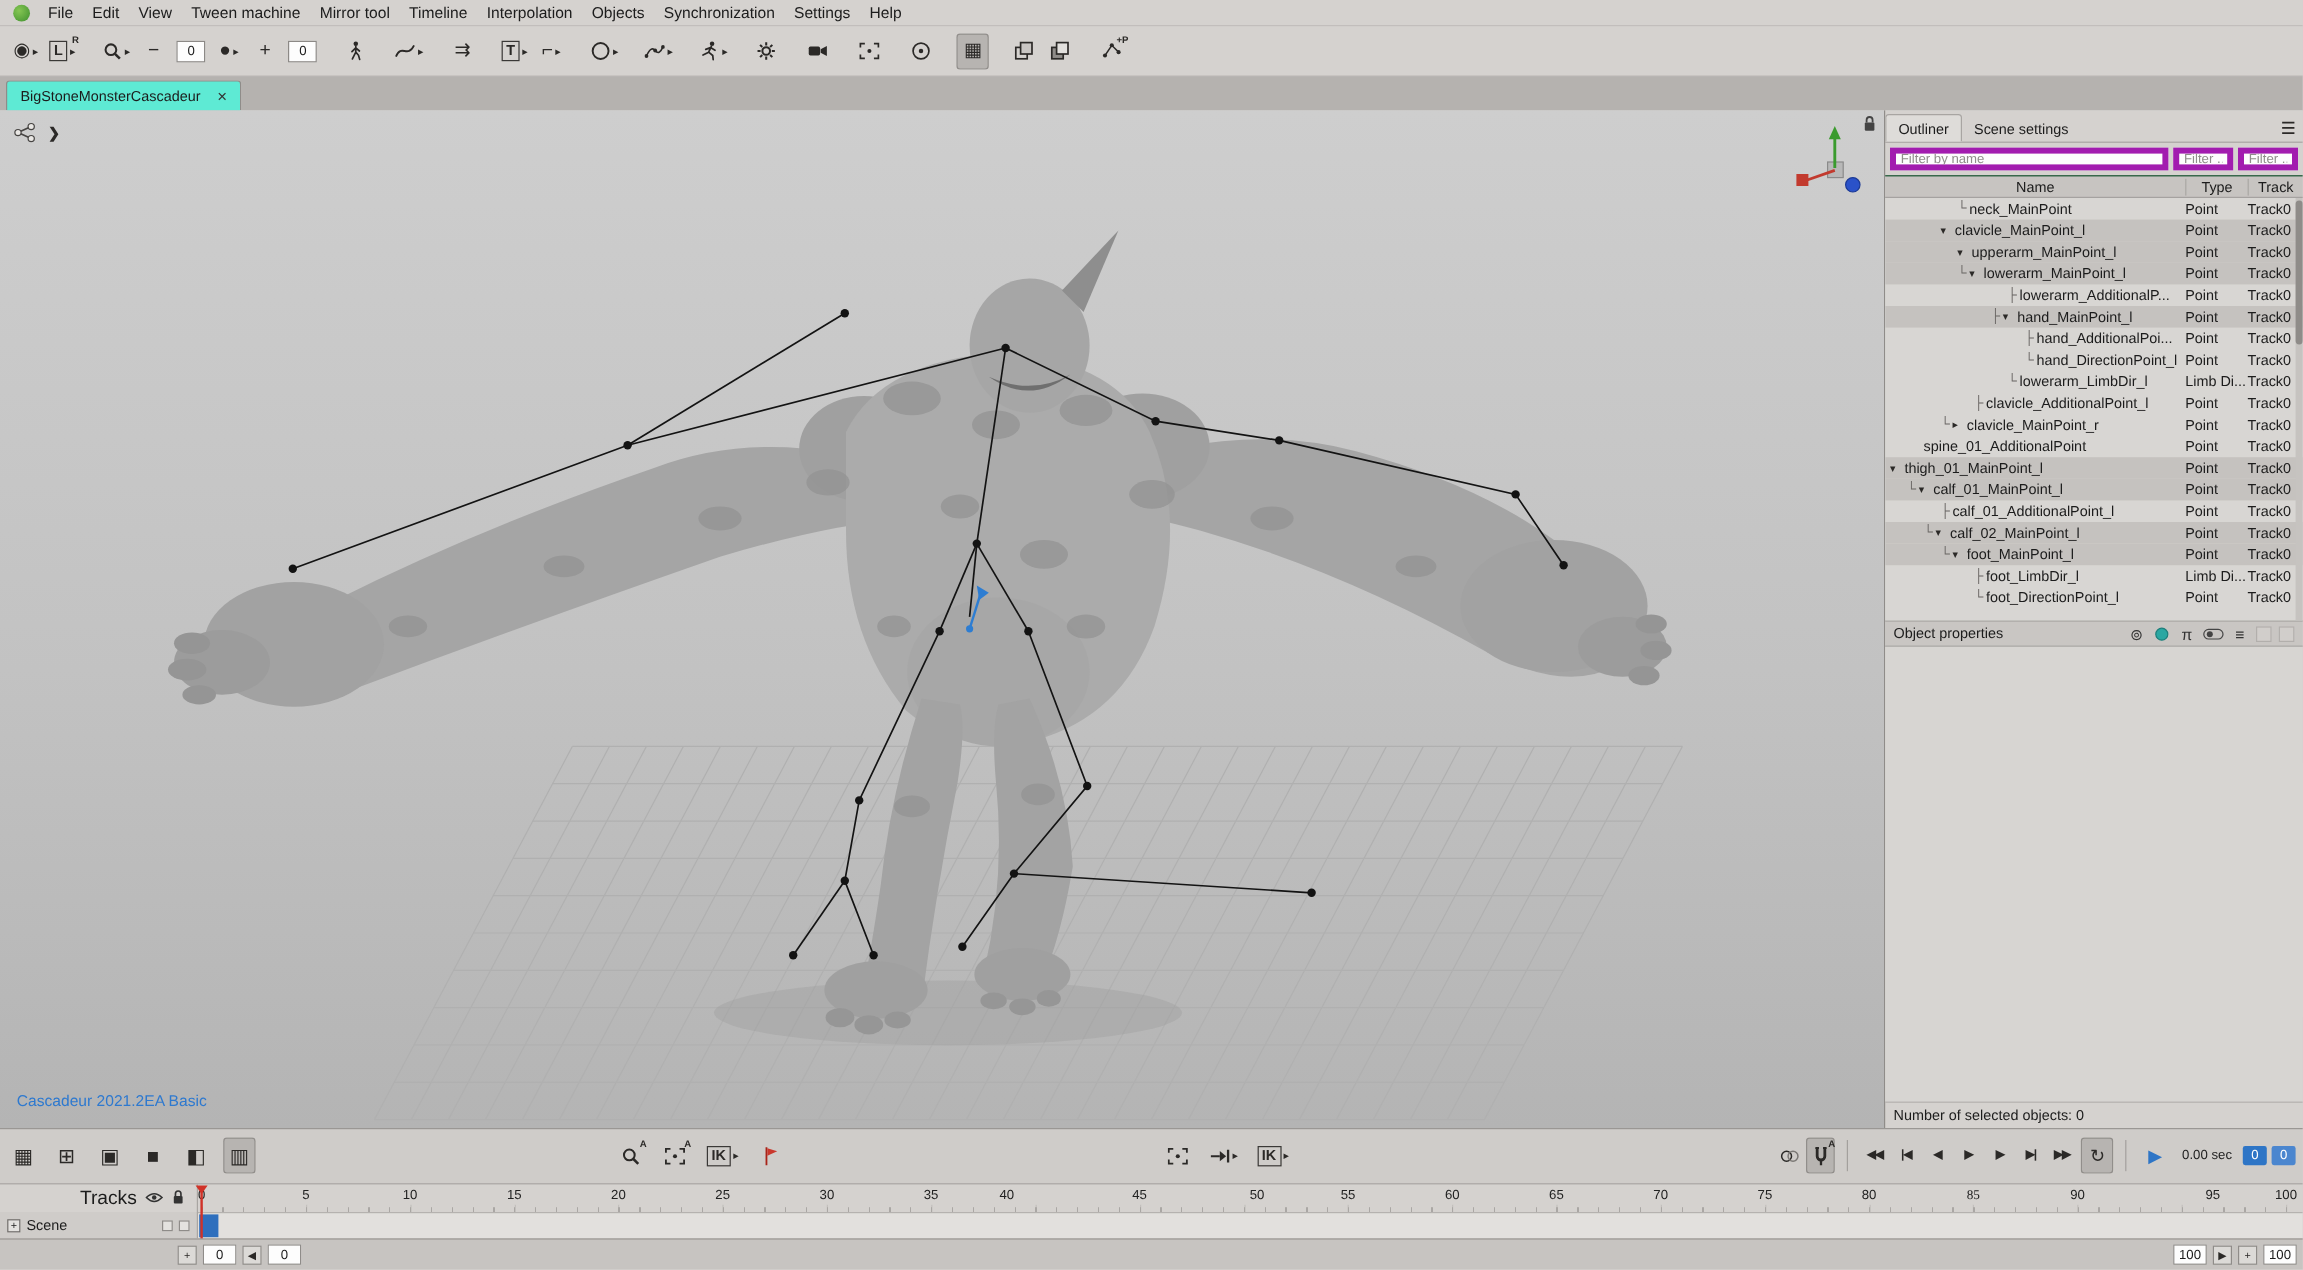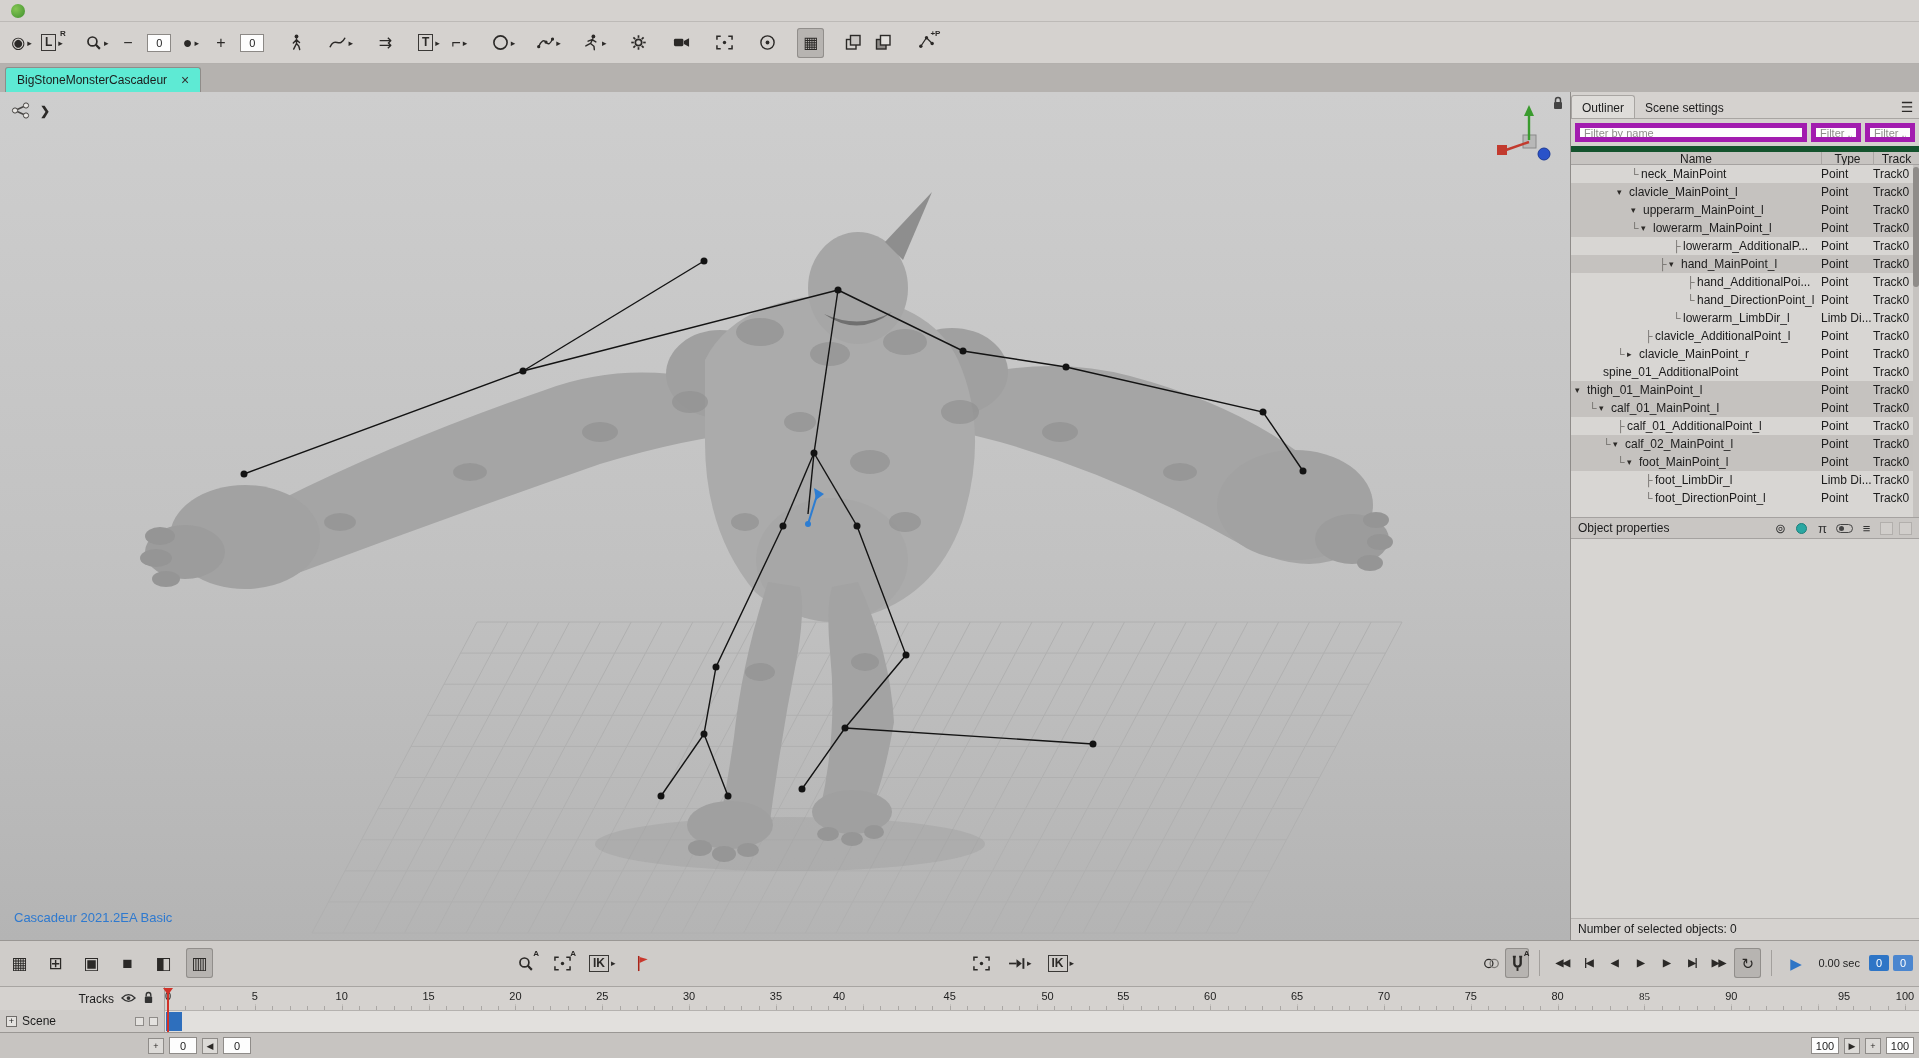--- a/index.html
+++ b/index.html
@@ -47,21 +47,21 @@
   .rightpanel{position:absolute;top:92px;left:1570px;width:349px;height:848px;background:#d5d2cf;border-left:1px solid #8f8c89;display:flex;flex-direction:column}
   .op-tabs{height:27px;display:flex;align-items:stretch;border-bottom:1px solid #a8a5a2;padding-top:3px}
   .op-tab{padding:4px 10px 2px;font-size:12px;display:flex;align-items:center;cursor:default}
   .op-tab.active{background:#dedcd9;border:1px solid #a8a5a2;border-bottom:none;border-radius:3px 3px 0 0}
   .op-menu-btn{margin-left:auto;width:24px;display:flex;align-items:center;justify-content:center;font-size:14px;color:#2b2927}
   .op-filters{height:27px;display:flex;gap:4px;align-items:center;padding:0 4px}
   .op-filters input{height:19px;background:#fdfdfd;border:5px solid #a21caf;font-size:11px;padding:0 4px;font-family:"Liberation Sans",sans-serif;color:#333;min-width:0}
   .op-filters input::placeholder{color:#8f8d8a}
   .f-name{flex:1}
   .f-small{width:50px;flex:none}
-  .op-cols{display:flex;height:19px;background:#c7c4c1;border-top:6px solid #14532d;border-bottom:1px solid #a5a2a0;align-items:flex-start;font-size:12px}
+  .op-cols{display:flex;height:19px;background:#c7c4c1;border-top:1px solid #14532d;border-bottom:1px solid #a5a2a0;align-items:center;font-size:12px}
   .op-cols .c{text-align:center;border-left:1px solid #aaa7a4}
   .op-cols .c:first-child{border-left:none}
   .c-name{flex:1}
   .c-type{width:52px;flex:none}
   .c-track{width:46px;flex:none}
   .op-tree{height:352px;overflow:hidden;position:relative;background:#d8d6d3}
   .row{height:18px;display:flex;align-items:center;font-size:12px;white-space:nowrap;overflow:hidden;padding-right:6px}
   .row.shaded{background:#c5c2bf}
   .row .ind{flex:none}
   .row .branch{color:#6a6764;width:10px;flex:none;font-size:11px;line-height:1}
@@ -94,21 +94,21 @@
   .transport .tb-btn .glyph{font-size:10px;font-weight:700;letter-spacing:-1px}
   .loopbtn .glyph{font-size:15px}
   .rt-play .glyph{color:#2e75c6;font-size:15px}
   .time-label{font-size:11px;color:#222;margin:0 5px;white-space:nowrap}
   .badge{min-width:20px;height:16px;background:#2e75c6;color:#fff;font-size:11px;display:flex;align-items:center;justify-content:center;border-radius:2px;padding:0 3px}
   .badge.b2{background:#4b86cf}
 
   
   .rulerrow{position:absolute;top:986px;left:0;width:1919px;height:24px;background:#d5d2cf;border-top:1px solid #a8a5a2;display:flex}
   .ruler-left{width:165px;flex:none;display:flex;align-items:center;gap:7px;padding:0 10px 0 6px;border-right:1px solid #a8a5a2}
-  .ruler-left .lbl{margin-left:auto;font-size:12px}
+  .ruler-left .lbl{margin-left:auto;font-size:16px}
   .ruler-track{position:relative;flex:1;overflow:hidden}
   .ruler-track::after{content:"";position:absolute;left:3px;right:0;bottom:0;height:4px;background:repeating-linear-gradient(90deg,#aaa7a4 0 1px,transparent 1px 17.37px)}
   .tick{position:absolute;top:3px;transform:translateX(-50%);font-size:11px;color:#222}
   .tickline{position:absolute;bottom:0;width:1px;height:6px;background:#77747130}
 
   
   .scenerow{position:absolute;top:1010px;left:0;width:1919px;height:22px;display:flex}
   .scene-left{width:165px;flex:none;background:#cfccc9;border-right:1px solid #a8a5a2;display:flex;align-items:center;padding:0 6px;gap:5px;font-size:12px}
   .expander{width:11px;height:11px;border:1px solid #6f6c69;background:#e4e2df;font-size:9px;line-height:9px;text-align:center;flex:none}
   .mini-sq{width:9px;height:9px;border:1px solid #8f8c89;background:#e4e2df;flex:none}
@@ -125,20 +125,33 @@
   .bs-left{margin-left:143px;display:flex;gap:5px;align-items:center}
   .bs-right{margin-left:auto;display:flex;gap:5px;align-items:center}
   .bs-btn{width:16px;height:16px;border:1px solid #8f8c89;background:#dcdad7;display:flex;align-items:center;justify-content:center;font-size:9px;color:#2b2927}
   .bs-box{min-width:28px;height:17px;background:#fdfdfd;border:1px solid #8f8c89;display:flex;align-items:center;justify-content:center;font-size:11px;padding:0 3px}
 </style>
 </head>
 <body>
 
 <div class="menubar">
   <div class="logo"></div>
+  <div class="menu-items">
+      <div class="menu-item">File</div>
+      <div class="menu-item">Edit</div>
+      <div class="menu-item">View</div>
+      <div class="menu-item">Tween machine</div>
+      <div class="menu-item">Mirror tool</div>
+      <div class="menu-item">Timeline</div>
+      <div class="menu-item">Interpolation</div>
+      <div class="menu-item">Objects</div>
+      <div class="menu-item">Synchronization</div>
+      <div class="menu-item">Settings</div>
+      <div class="menu-item">Help</div>
+    </div>
 </div>
 
 <div class="toolbar">
     <div class="tb-group">
       <div class="tb-btn">
         <span class="glyph">◉</span>
         <span class="chev">▸</span>
       </div>
       <div class="tb-btn">
         <span class="lab">L</span>

